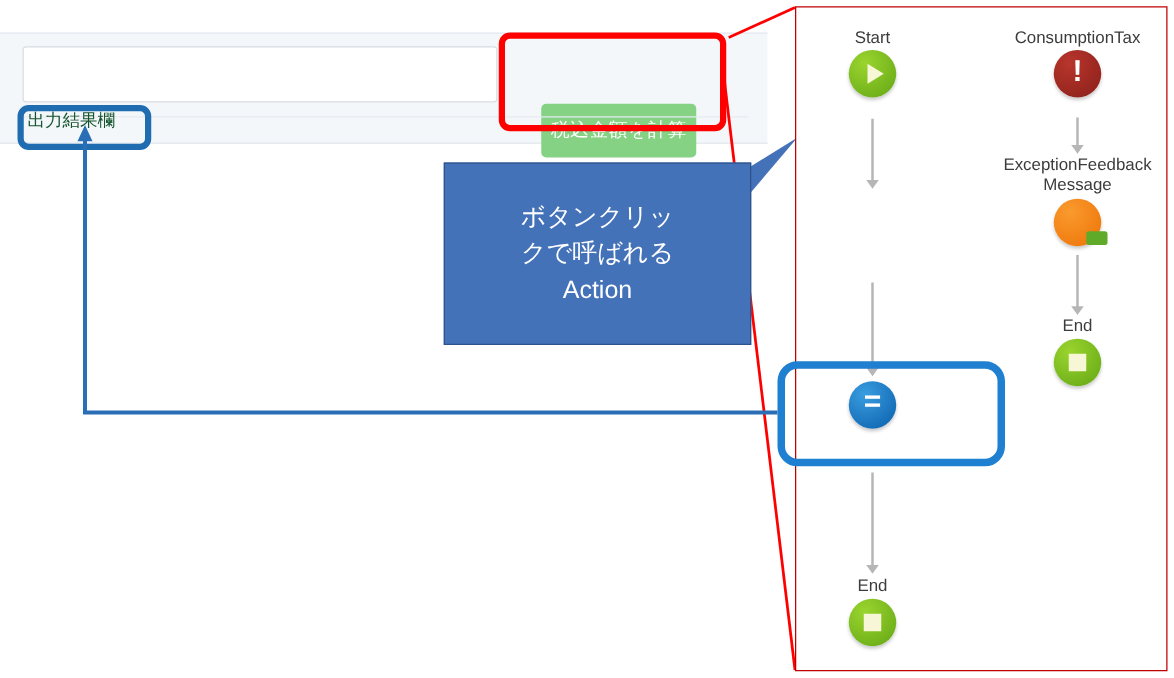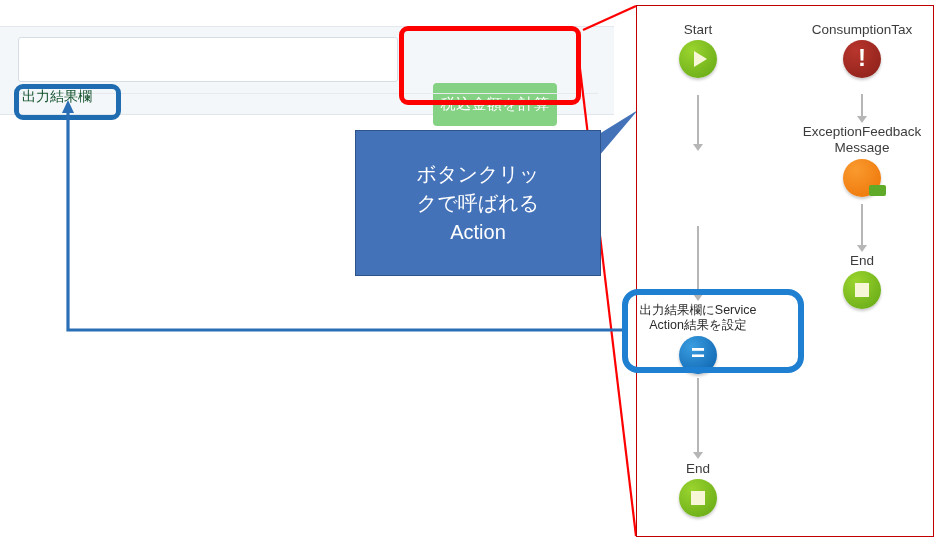--- a/index.html
+++ b/index.html
@@ -314,22 +314,20 @@
       <div class="node-label">Start</div>
       <div class="icon-wrap">
         <div class="circ green">
             <div class="glyph-play"></div>
           </div>
       </div>
     </div>
 
 
     <div class="node" style="left:-14px; top:297px;">
-      <div class="node-label jp">出力結果欄にService
-Action結果を設定</div>
       <div class="icon-wrap">
         <div class="circ blue">
             <div class="glyph-eq">=</div>
           </div>
       </div>
     </div>
 
     <div class="node" style="left:-14px; top:455px;">
       <div class="node-label">End</div>
       <div class="icon-wrap">

